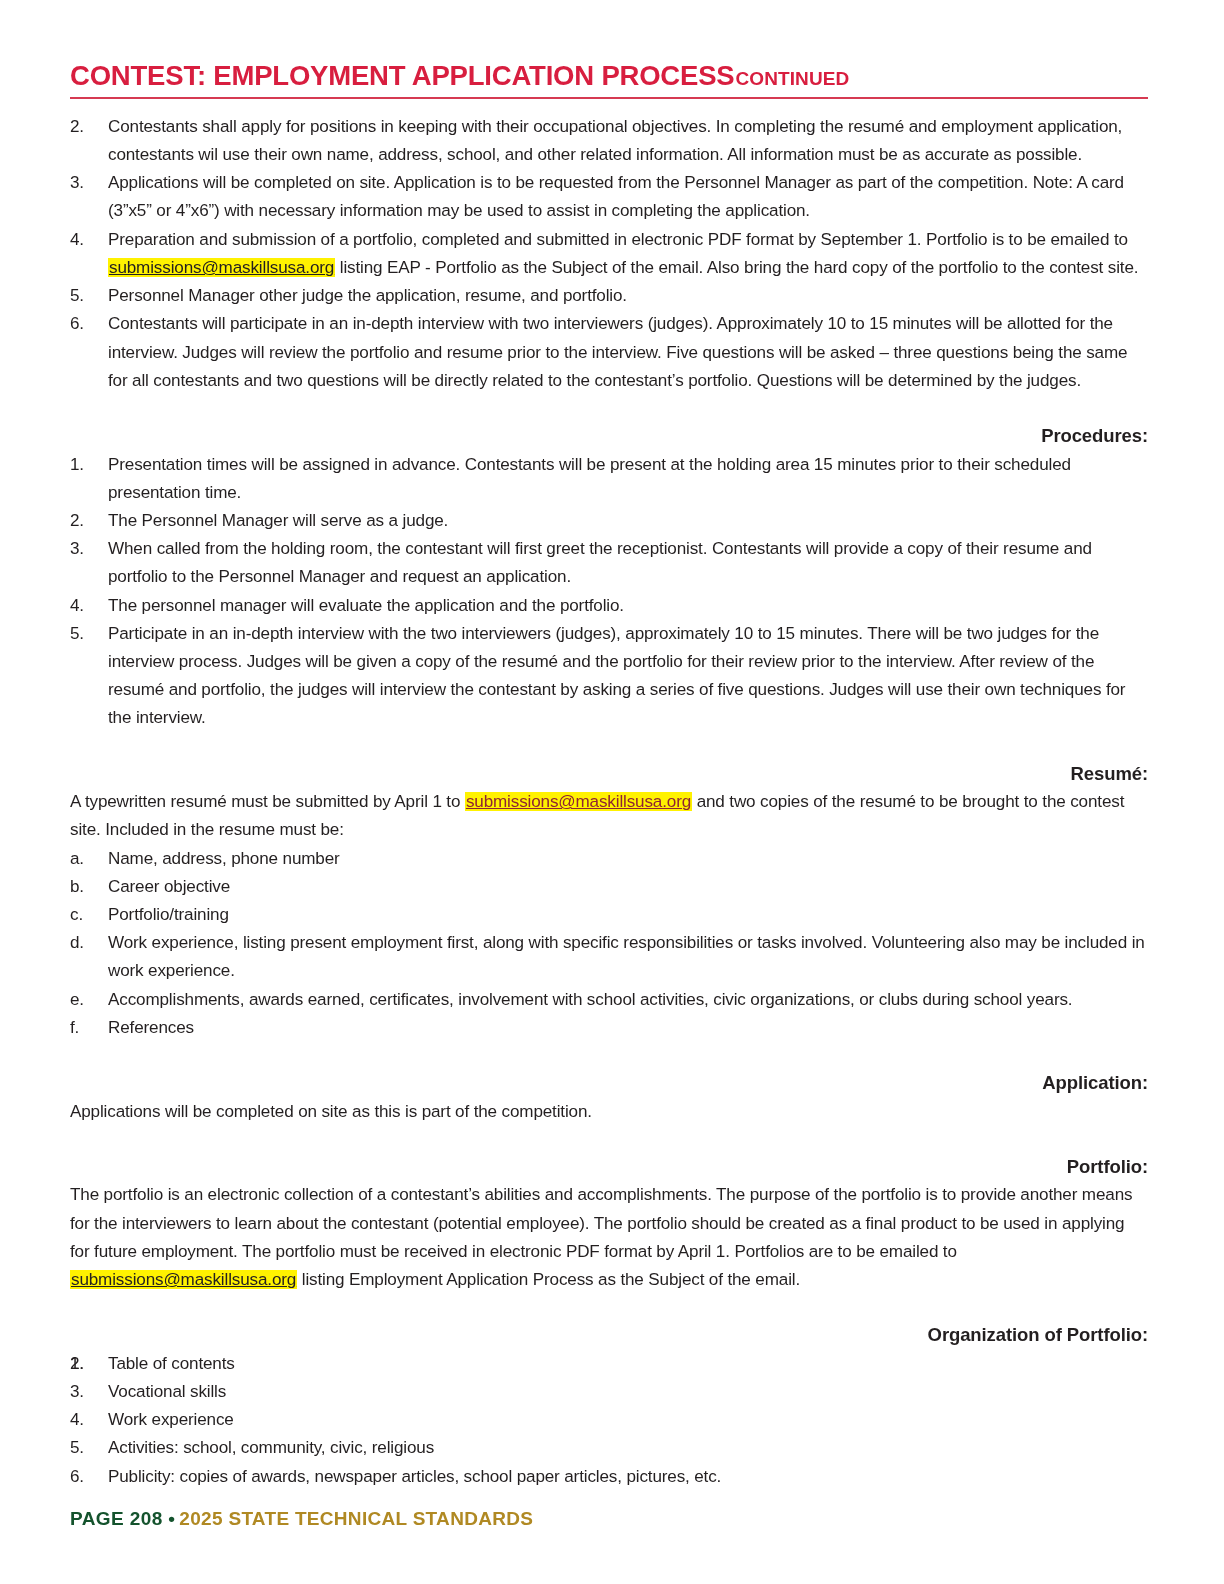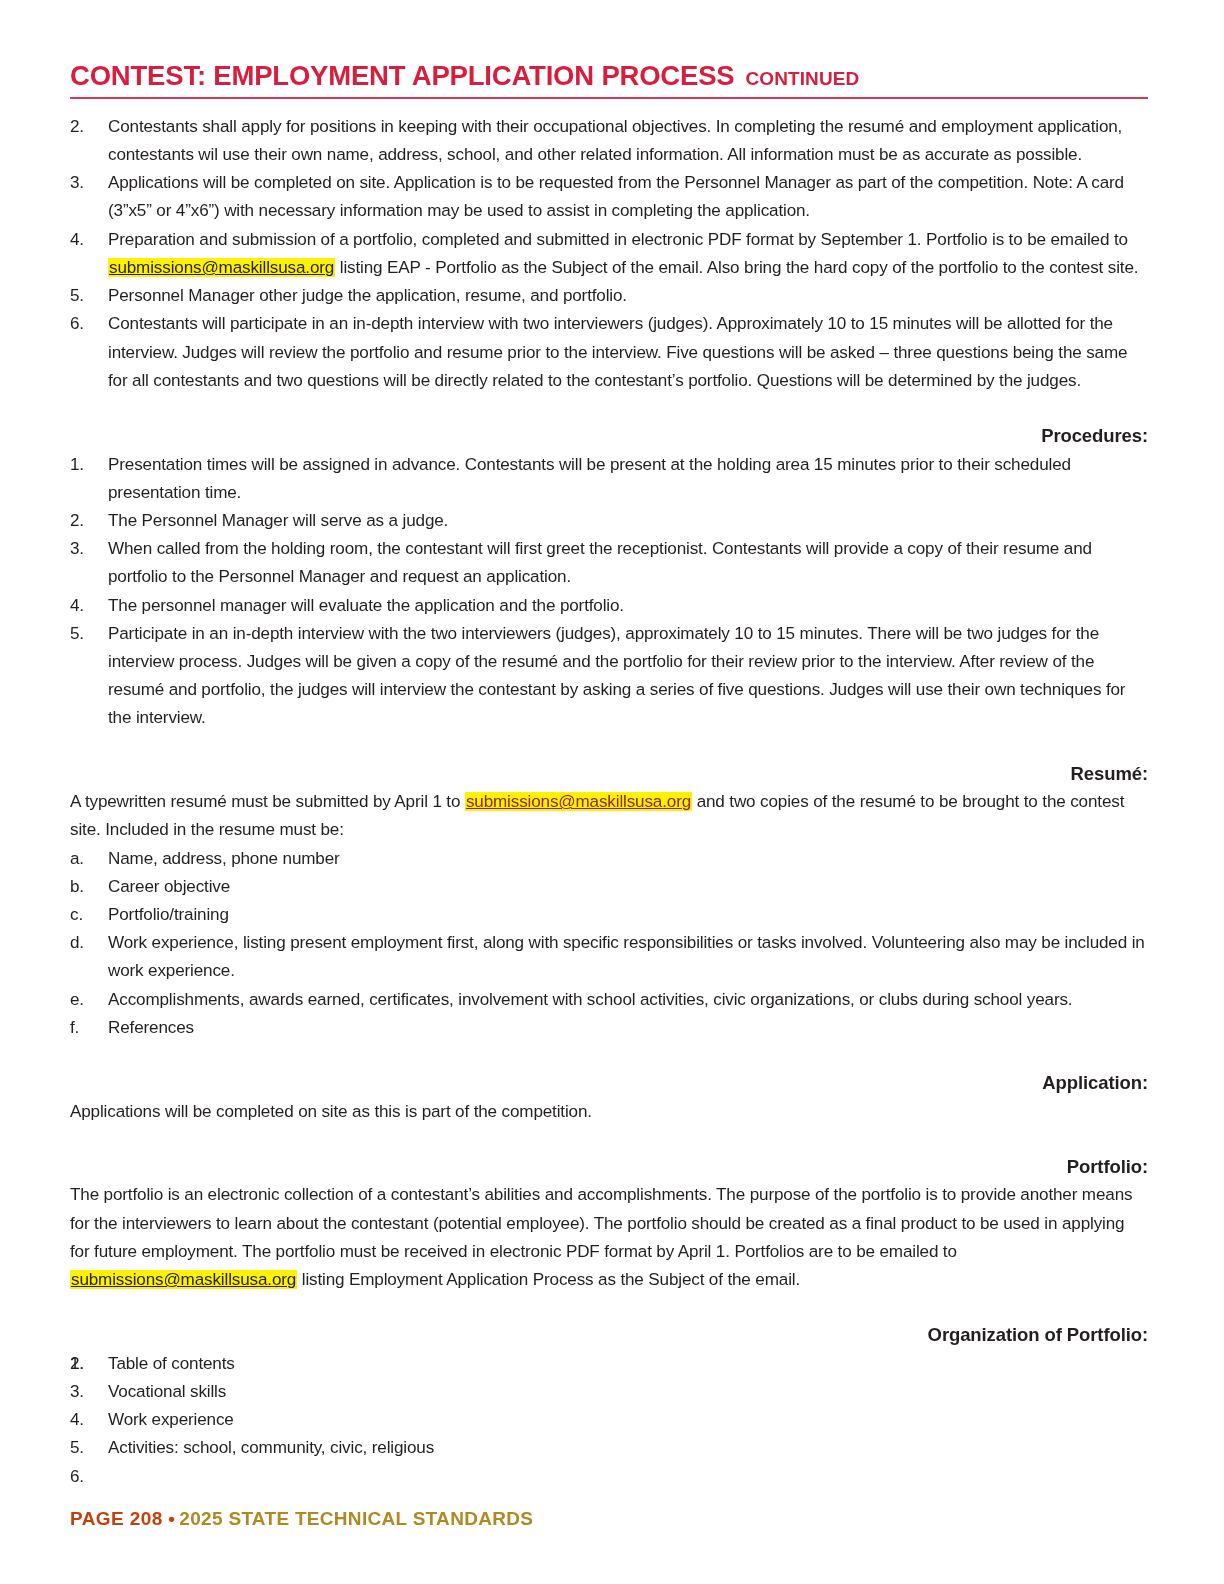--- a/index.html
+++ b/index.html
@@ -39,21 +39,21 @@
     font-size: 27.5px;
     font-weight: bold;
     letter-spacing: -0.2px;
     font-stretch: condensed;
   }
   .page-header .h-cont {
     color: #d81e3f;
     font-size: 19px;
     font-weight: bold;
     letter-spacing: 0.1px;
-    margin-left: 11px;
+    margin-left: 1px;
   }
 
   
   .body-text {
     font-size: 17.1px;
     line-height: 1.65;
     color: #231f20;
     letter-spacing: -0.15px;
   }
 
@@ -114,21 +114,21 @@
   .page-footer {
     position: absolute;
     left: 70px;
     bottom: 56px;
     white-space: nowrap;
     line-height: 1;
   }
   .page-footer .f-page {
     font-size: 19px;
     font-weight: bold;
-    color: #c2410c;
+    color: #14532d;
     letter-spacing: 0.4px;
   }
   .page-footer .f-title {
     font-size: 19px;
     font-weight: bold;
     color: #b08923;
     letter-spacing: 0.3px;
     margin-left: 4px;
   }
 </style>
@@ -255,20 +255,21 @@
       <li>
         <span class="marker">4.</span>
         <span>Work experience</span>
       </li>
       <li>
         <span class="marker">5.</span>
         <span>Activities: school, community, civic, religious</span>
       </li>
       <li>
         <span class="marker">6.</span>
+        <span>Publicity: copies of awards, newspaper articles, school paper articles, pictures, etc.</span>
       </li>
     </ol>
 
   </div>
 
   <div class="page-footer">
     <span class="f-page">PAGE  208 •</span><span class="f-title">2025 STATE TECHNICAL STANDARDS</span>
   </div>
 
 </div>

